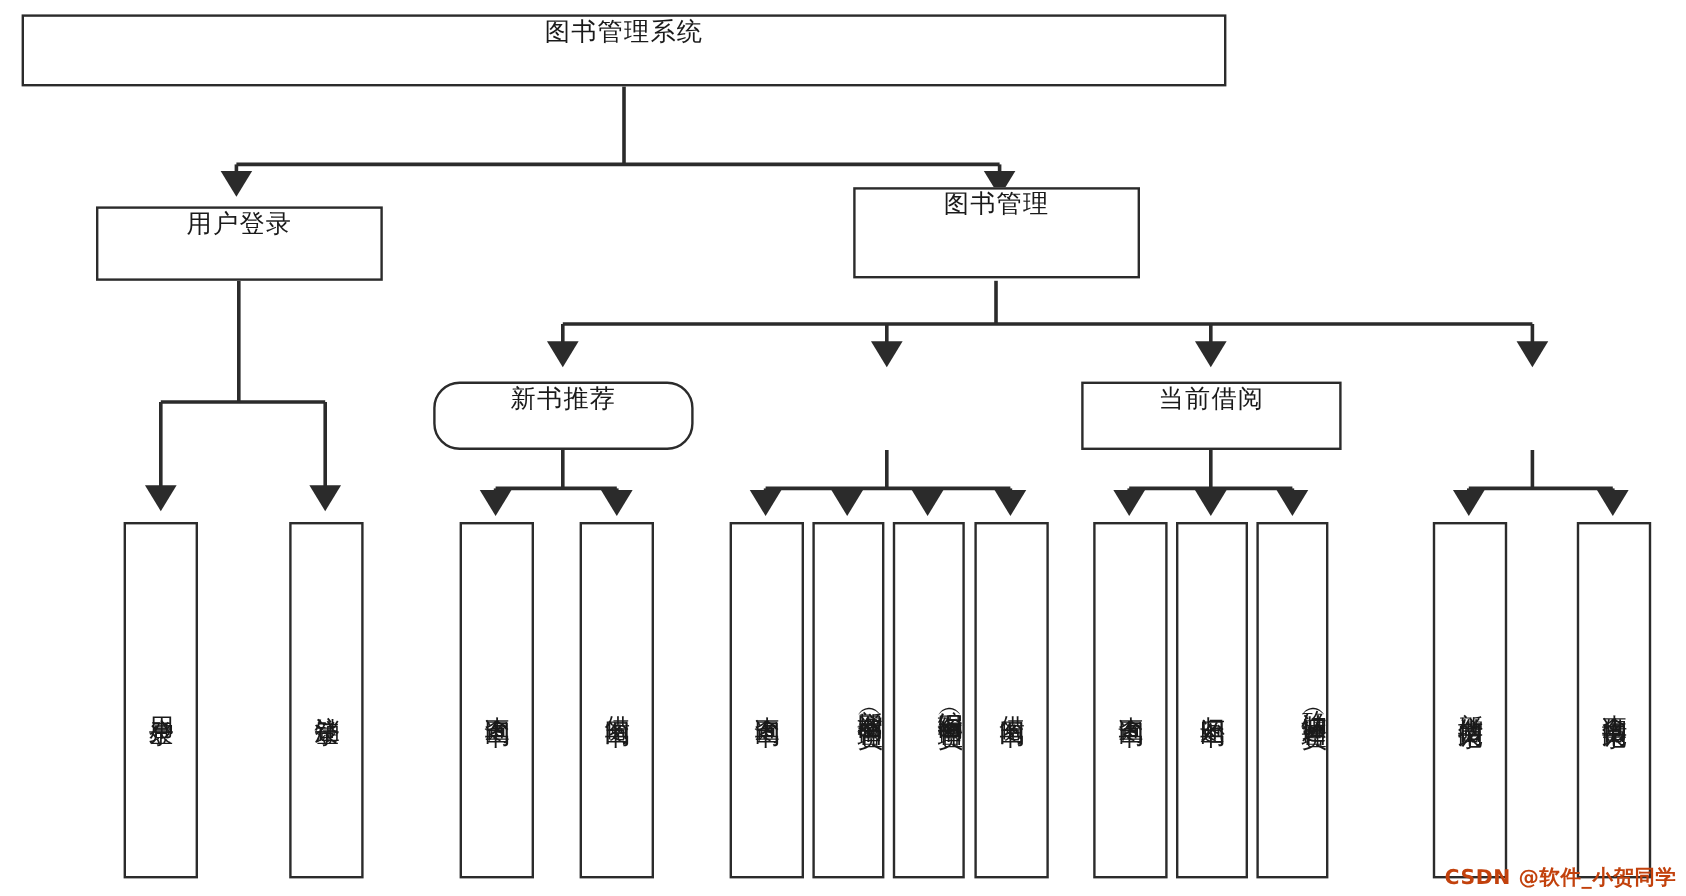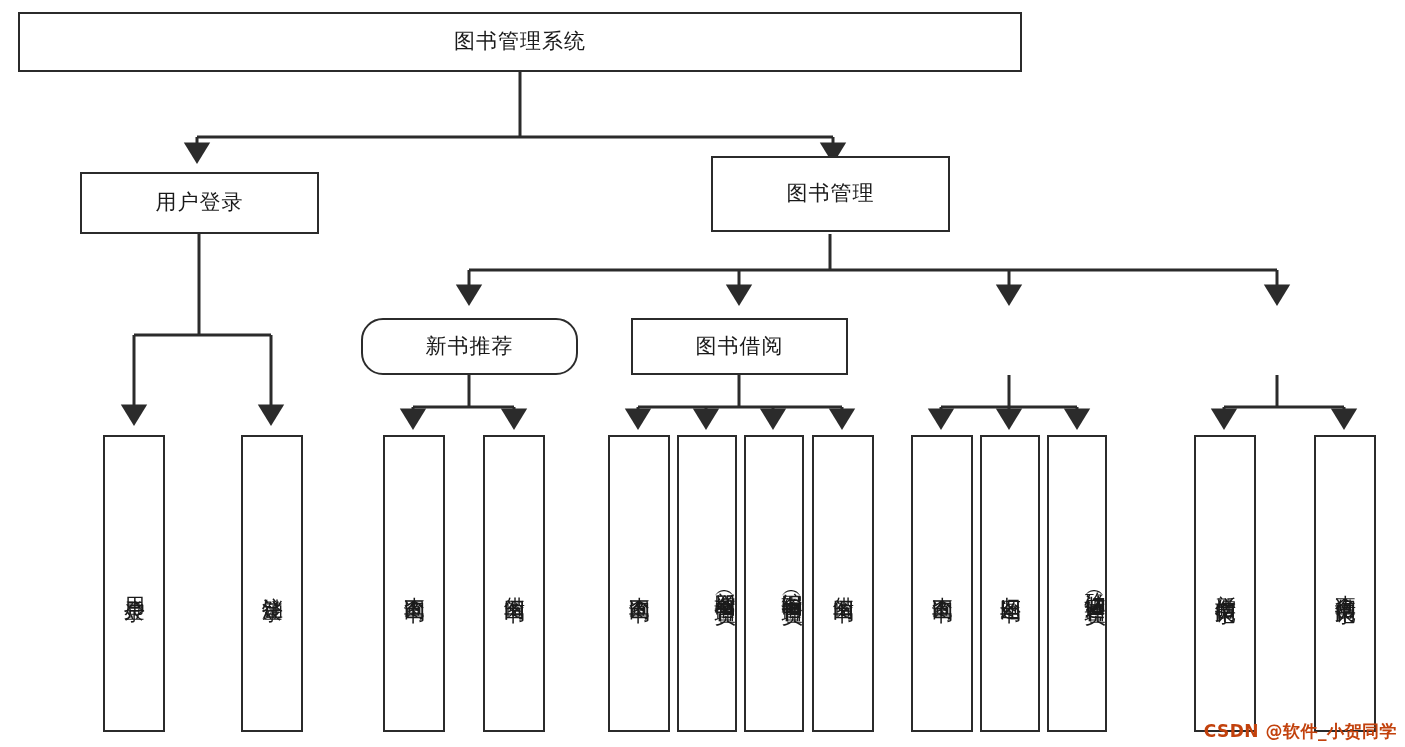--- a/index.html
+++ b/index.html
@@ -25,21 +25,21 @@
     width: 1405px;
     height: 747px;
     pointer-events: none;
   }
   .node {
     position: absolute;
     box-sizing: border-box;
     background: #ffffff;
     border: 2px solid #2b2b2b;
     display: flex;
-    align-items: center;
+    align-items: flex-start;
     justify-content: center;
     color: #1a1a1a;
   }
   .node.h {
     font-size: 21px;
     letter-spacing: 1px;
     line-height: 1.2;
   }
   .node.v {
     writing-mode: vertical-rl;
@@ -134,22 +134,22 @@
   <div class="node h" style="left:80px; top:172px; width:239px; height:62px;">
     <span>用户登录</span>
   </div>
   <div class="node h" style="left:711px; top:156px; width:239px; height:76px;">
     <span>图书管理</span>
   </div>
 
   <div class="node h" style="left:361px; top:318px; width:217px; height:57px;border-radius:22px;">
     <span>新书推荐</span>
   </div>
-  <div class="node h" style="left:631px; top:318px; width:217px; height:57px;">
-    <span>图书借阅</span>
+  <div class="node h" style="left:901px; top:318px; width:217px; height:57px;">
+    <span>当前借阅</span>
   </div>
 
   <div class="node v center-text" style="left:103px; top:435px; width:62px; height:297px;">
     <span class="vtext">用户登录</span>
   </div>
   <div class="node v center-text" style="left:241px; top:435px; width:62px; height:297px;">
     <span class="vtext">注销登录</span>
   </div>
 
   <div class="node v center-text" style="left:383px; top:435px; width:62px; height:297px;">

